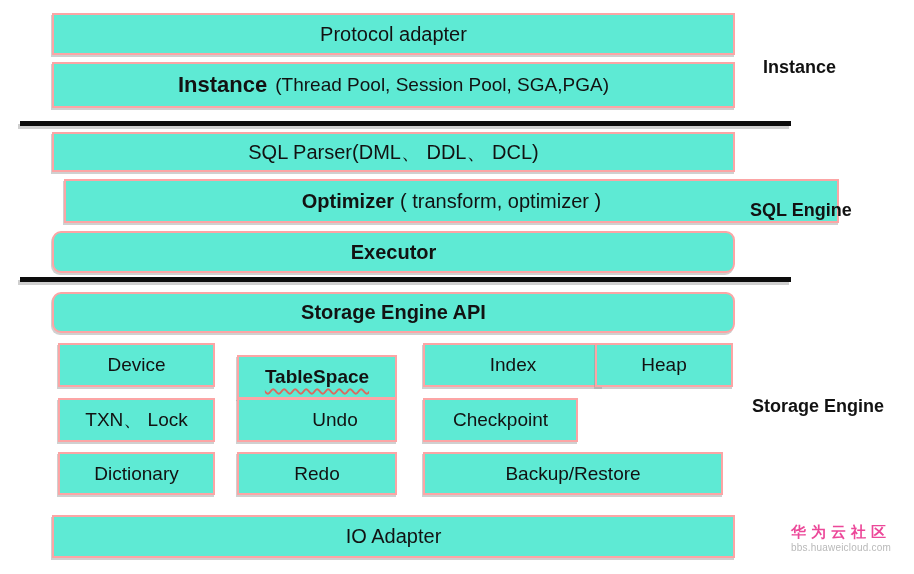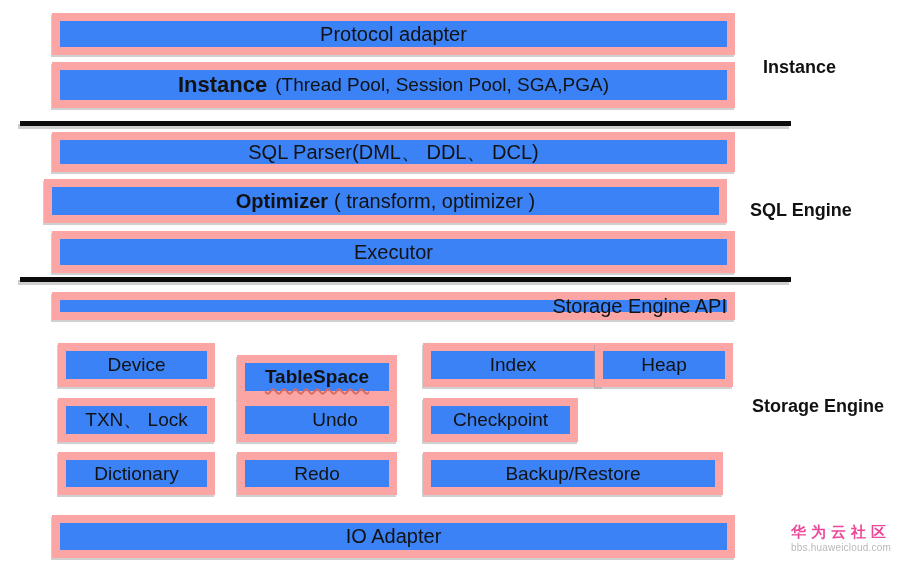--- a/index.html
+++ b/index.html
@@ -12,33 +12,33 @@
     width: 914px;
     height: 574px;
     background: #ffffff;
     font-family: "Liberation Sans", sans-serif;
     color: #121212;
     overflow: hidden;
   }
   .box {
     position: absolute;
     box-sizing: border-box;
-    background: #3b82f6;
-    border: 8px solid #fca5a5;
+    background: #5eead4;
+    border: 2px solid #fca5a5;
     display: flex;
     align-items: center;
     justify-content: center;
     text-align: center;
     font-size: 20px;
     color: #121212;
     box-shadow: -1px 2px 0 rgba(150,150,150,0.45);
     white-space: nowrap;
   }
   .box.small { font-size: 19px; }
-  .box.bold  { font-weight: normal; }
+  .box.bold  { font-weight: bold; border-radius: 9px; }
   .divider {
     position: absolute;
     left: 20px;
     width: 771px;
     height: 5px;
     background: #0c0c0c;
     box-shadow: -2px 3px 0 rgba(168,168,168,0.55);
   }
   .side-label {
     position: absolute;
@@ -98,34 +98,34 @@
   </div>
 
   <div class="side-label" style="left:763px; top:57px;">Instance</div>
 
   <div class="divider" style="top:121px;"></div>
 
   <div class="box" style="left:52px; top:132px; width:683px; height:40px;">
     <span>SQL Parser(DML、 DDL、 DCL)</span>
   </div>
 
-  <div class="box" style="left:44px; top:179px; width:683px; height:44px;">
+  <div class="box" style="left:64px; top:179px; width:775px; height:44px;">
     <span class="opt-bold">Optimizer</span>
     <span>( transform, optimizer )</span>
   </div>
 
   <div class="box bold" style="left:52px; top:231px; width:683px; height:42px;">
     <span>Executor</span>
   </div>
 
   <div class="side-label" style="left:750px; top:200px;">SQL Engine</div>
 
   <div class="divider" style="top:277px;"></div>
 
-  <div class="box bold" style="left:52px; top:292px; width:683px; height:28px;justify-content:flex-end;">
+  <div class="box bold" style="left:52px; top:292px; width:683px; height:41px;">
     <span>Storage Engine API</span>
   </div>
 
   <div class="box small" style="left:58px; top:343px; width:157px; height:44px;">
     <span>Device</span>
   </div>
   <div class="box small" style="left:237px; top:355px; width:160px; height:44px;font-weight:bold;">
     <span class="wavy">TableSpace</span>
   </div>
   <div class="box small" style="left:423px; top:343px; width:180px; height:44px;">

